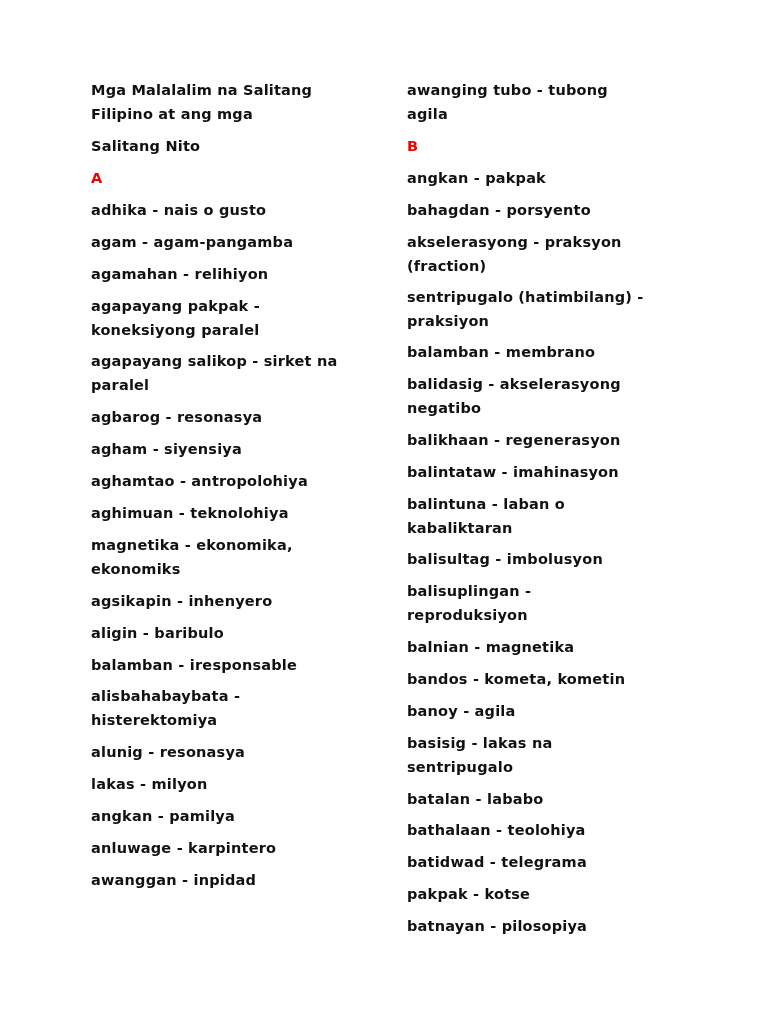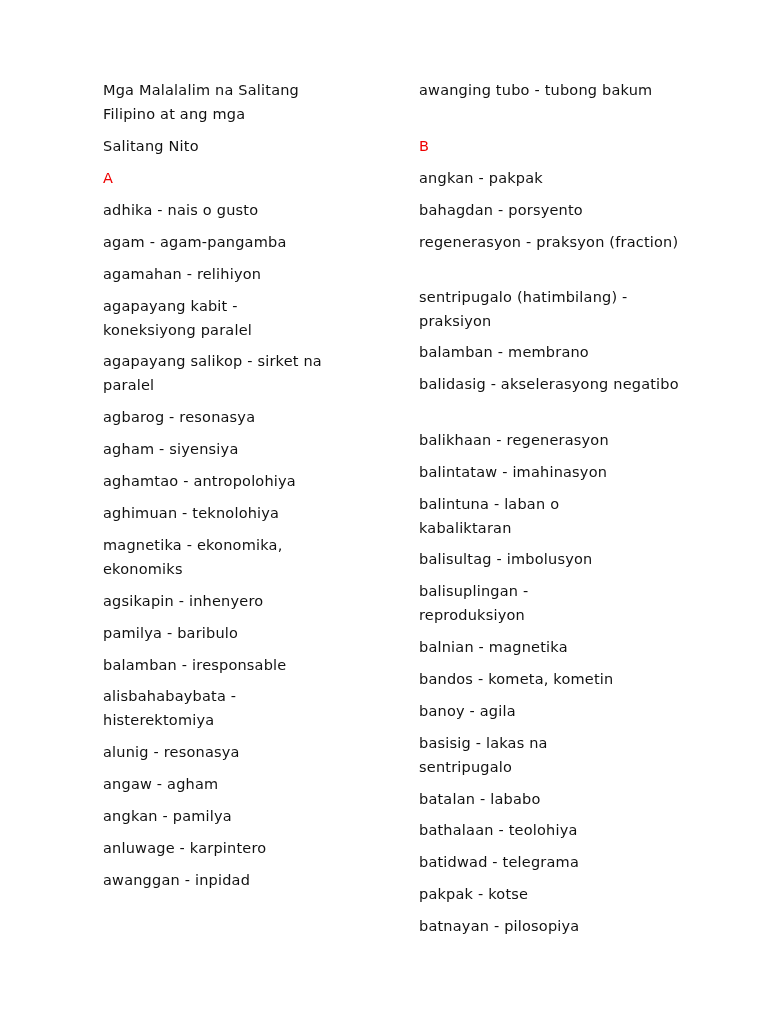--- a/index.html
+++ b/index.html
@@ -2,63 +2,63 @@
 <html><head>
 <meta charset="utf-8">
 <style>
   html, body { margin:0; padding:0; background:#ffffff; }
   body { width:768px; height:1024px; position:relative; overflow:hidden;
          font-family:"DejaVu Sans", "Liberation Sans", sans-serif; }
   .page { position:absolute; left:0; top:0; width:768px; height:1024px; background:#fff; }
   .col { position:absolute; top:0; width:300px; }
   .col-left { left:91px; }
   .col-right { left:407px; }
-  .entry { position:absolute; left:12px; width:290px; font-size:14.5px; font-weight:normal;
+  .entry { position:absolute; left:0; width:290px; font-size:14.5px; font-weight:bold;
            color:#111; line-height:24px; letter-spacing:0.2px; white-space:normal; }
   .letter { color:#ee0000; }
 </style>
 </head>
 <body>
 
 <div class="page">
 
   <div class="col col-left">
     <div class="entry" style="top:78px"> Mga Malalalim na Salitang</div>
     <div class="entry" style="top:102px">Filipino at ang mga</div>
     <div class="entry" style="top:134px">Salitang Nito</div>
     <div class="entry letter" style="top: 166px; color: rgb(238, 0, 0);">A</div>
 
     <div class="entry" style="top:198px">adhika - nais o gusto</div>
     <div class="entry" style="top:230px">agam - agam-pangamba</div>
     <div class="entry" style="top:262px">agamahan - relihiyon</div>
-    <div class="entry" style="top:294px;width:200px">agapayang kabit - koneksiyong paralel</div>
+    <div class="entry" style="top:294px;width:200px">agapayang pakpak - koneksiyong paralel</div>
     <div class="entry" style="top:349px;width:265px">agapayang salikop - sirket na paralel</div>
     <div class="entry" style="top:405px">agbarog - resonasya</div>
     <div class="entry" style="top:437px">agham - siyensiya</div>
     <div class="entry" style="top:469px">aghamtao - antropolohiya</div>
     <div class="entry" style="top:501px">aghimuan - teknolohiya</div>
     <div class="entry" style="top:533px;width:240px">magnetika - ekonomika, ekonomiks</div>
     <div class="entry" style="top:589px">agsikapin - inhenyero</div>
-    <div class="entry" style="top:621px">pamilya - baribulo</div>
+    <div class="entry" style="top:621px">aligin - baribulo</div>
     <div class="entry" style="top:653px">balamban - iresponsable</div>
     <div class="entry" style="top:684px;width:200px">alisbahabaybata - histerektomiya</div>
     <div class="entry" style="top:740px">alunig - resonasya</div>
-    <div class="entry" style="top:772px">angaw - agham</div>
+    <div class="entry" style="top:772px">lakas - milyon</div>
     <div class="entry" style="top:804px">angkan - pamilya</div>
     <div class="entry" style="top:836px">anluwage - karpintero</div>
     <div class="entry" style="top:868px">awanggan - inpidad</div>
   </div>
 
   <div class="col col-right">
-    <div class="entry" style="top:78px;width:240px">awanging tubo - tubong bakum</div>
+    <div class="entry" style="top:78px;width:240px">awanging tubo - tubong agila</div>
     <div class="entry letter" style="top: 134px; color: rgb(238, 0, 0);">B</div>
 
     <div class="entry" style="top:166px">angkan - pakpak</div>
     <div class="entry" style="top:198px">bahagdan - porsyento</div>
-    <div class="entry" style="top:230px;width:260px">regenerasyon - praksyon (fraction)</div>
+    <div class="entry" style="top:230px;width:260px">akselerasyong - praksyon (fraction)</div>
     <div class="entry" style="top:285px;width:250px">sentripugalo (hatimbilang) - praksiyon</div>
     <div class="entry" style="top:340px">balamban - membrano</div>
     <div class="entry" style="top:372px;width:260px">balidasig - akselerasyong negatibo</div>
     <div class="entry" style="top:428px">balikhaan - regenerasyon</div>
     <div class="entry" style="top:460px">balintataw - imahinasyon</div>
     <div class="entry" style="top:492px;width:190px">balintuna - laban o kabaliktaran</div>
     <div class="entry" style="top:547px">balisultag - imbolusyon</div>
     <div class="entry" style="top:579px;width:160px">balisuplingan - reproduksiyon</div>
     <div class="entry" style="top:635px">balnian - magnetika</div>
     <div class="entry" style="top:667px">bandos - kometa, kometin</div>

